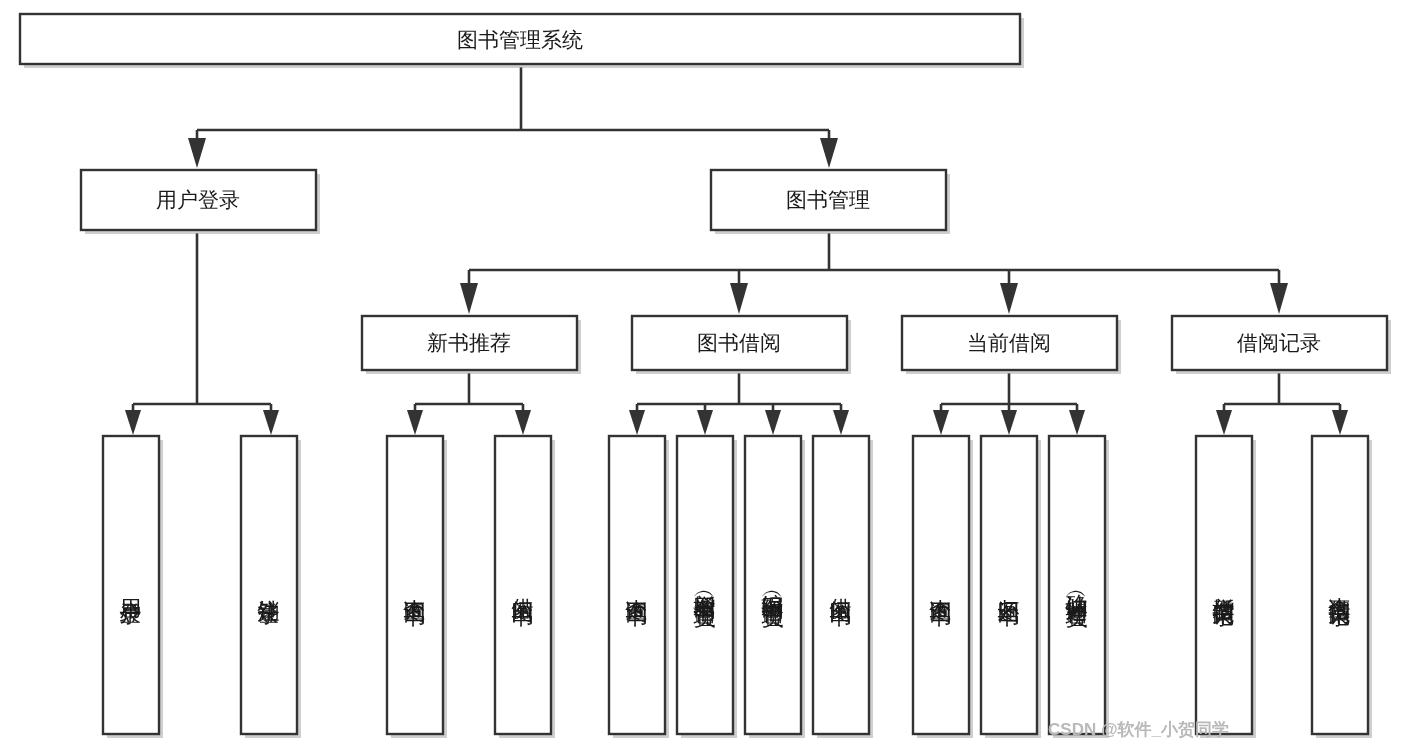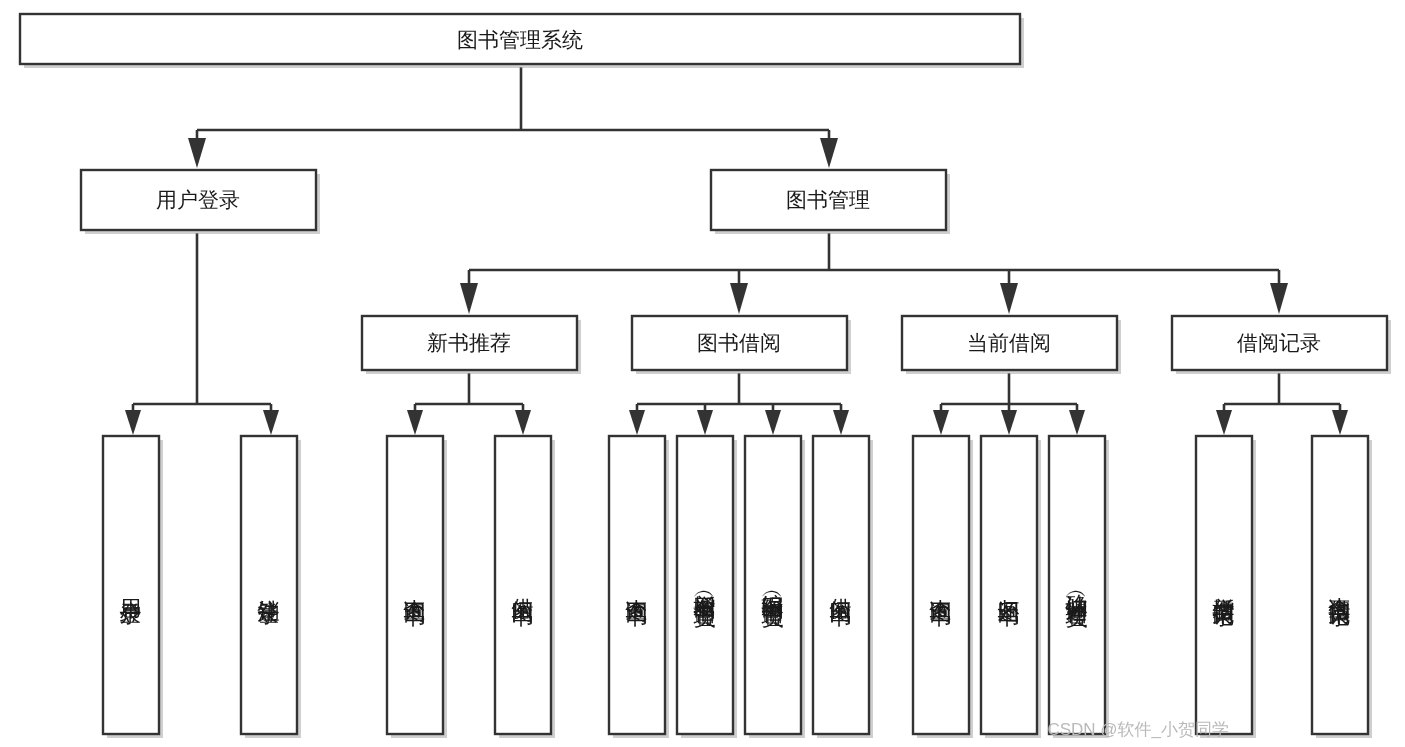--- a/index.html
+++ b/index.html
@@ -60,20 +60,21 @@
   }
   .watermark {
     position: absolute;
     right: 10px;
     bottom: 6px;
     font-family: "Liberation Sans", "DejaVu Sans", sans-serif;
     font-size: 17px;
     color: #b9b9b9;
     white-space: nowrap;
     user-select: none;
+    font-weight: bold;
   }
 </style>
 </head>
 <body>
 
 <div id="diagram-root">
   <svg class="canvas" viewBox="0 0 1405 747" xmlns="http://www.w3.org/2000/svg">
 
     <g>
 

